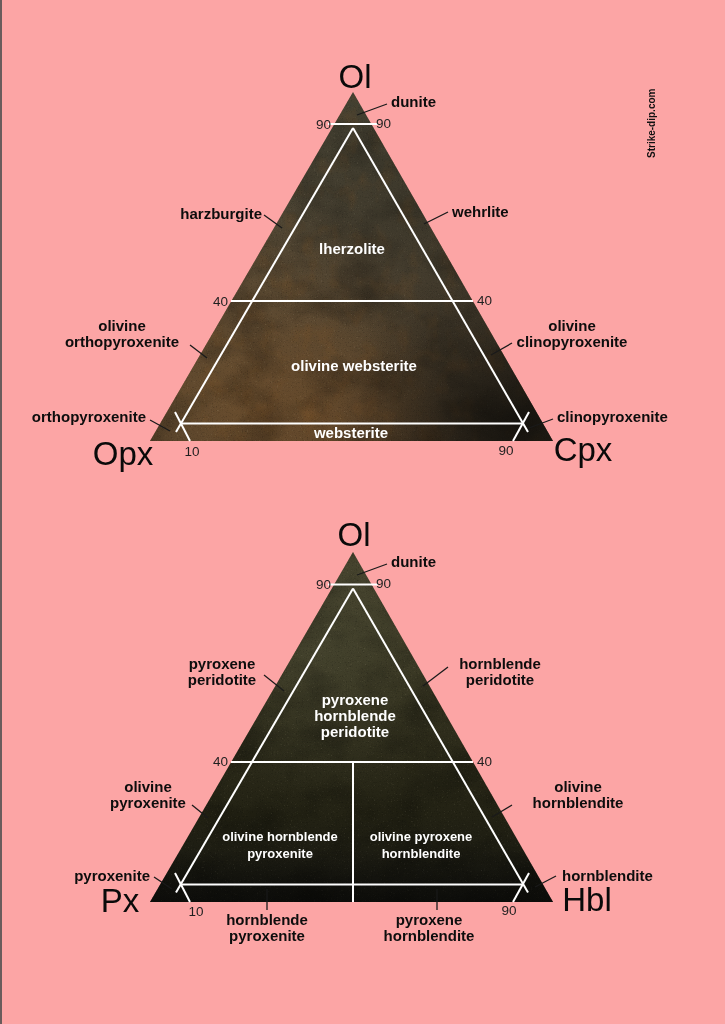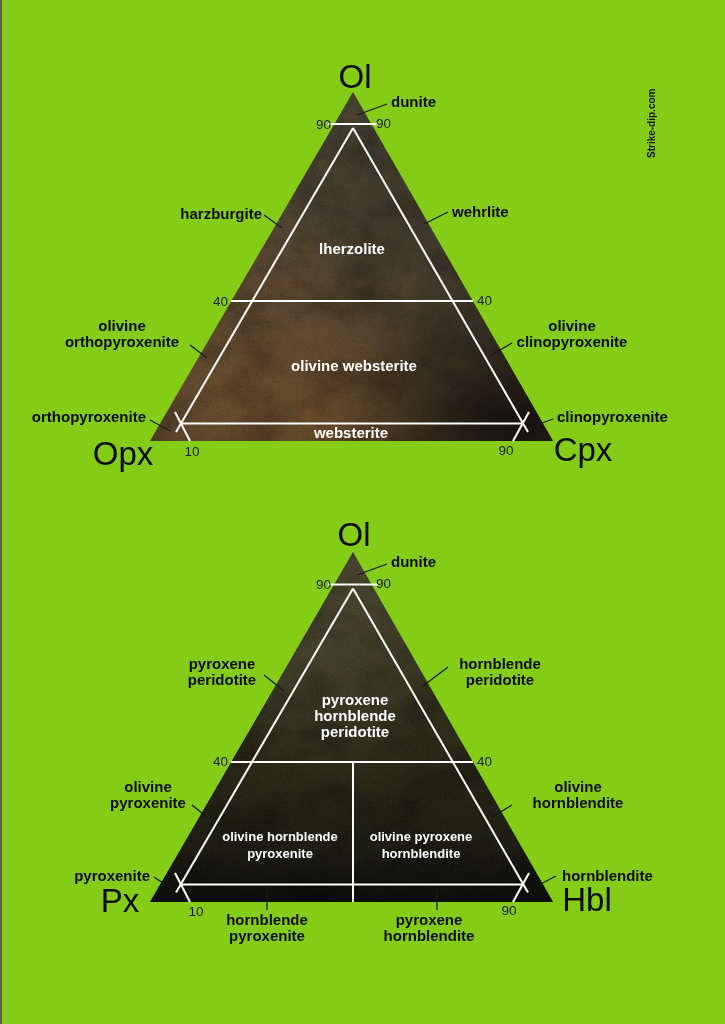--- a/index.html
+++ b/index.html
@@ -1,16 +1,16 @@
 <!DOCTYPE html>
 <html><head>
 <meta charset="utf-8">
 <style>
   html,body{margin:0;padding:0;background:#ffffff;}
-  .page{position:relative;width:725px;height:1024px;background:#84cc16;overflow:hidden;
+  .page{position:relative;width:725px;height:1024px;background:#fca5a5;overflow:hidden;
         font-family:"Liberation Sans", sans-serif;}
   .edge-line{position:absolute;left:0;top:0;width:2px;height:100%;background:#4f4f4f;opacity:.85;}
   svg{display:block;}
   svg text{font-family:"Liberation Sans", sans-serif;}
   .vx{font-size:33px;fill:#0a0a0a;font-weight:400;}
   .bk{font-size:15px;font-weight:bold;fill:#0d0d0d;}
   .wt{font-size:15px;font-weight:bold;fill:#ffffff;}
   .wts{font-size:13px;font-weight:bold;fill:#ffffff;}
   .tk{font-size:13.5px;fill:#1f1f1f;}
   .wm{font-size:10px;font-weight:bold;fill:#111111;}

